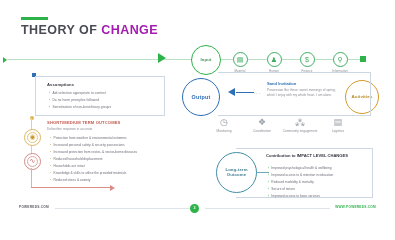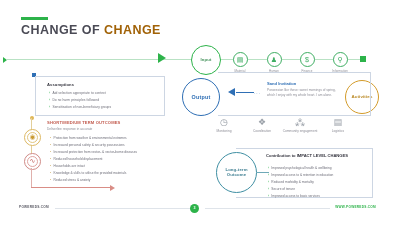--- a/index.html
+++ b/index.html
@@ -15,21 +15,21 @@
   
   .title-rule{
     position:absolute;left:21px;top:17px;width:27px;height:2.5px;
     background:#2db34a;
   }
   .title{
     position:absolute;left:21px;top:23px;
     font-size:12.5px;font-weight:bold;letter-spacing:.45px;
     color:#4a4a55;white-space:nowrap;
   }
-  .title .accent{color:#a16207;text-align:center;}
+  .title .accent{color:#a21caf;text-align:center;}
 
   
   .circ{
     position:absolute;border-radius:50%;background:#fff;
     display:flex;align-items:center;justify-content:center;
     text-align:center;line-height:1.15;
   }
 
   
   .c-input{
@@ -193,21 +193,21 @@
     display:flex;align-items:center;justify-content:center;
   }
 </style>
 </head>
 <body>
 
 <div class="slide">
 
   <div class="title-rule"></div>
   <div class="title">
-    <span>CHANGE OF </span><span class="accent">CHANGE</span>
+    <span>THEORY OF </span><span class="accent">CHANGE</span>
   </div>
 
   <div class="rail-arrow"></div>
   <div class="rail rail-left"></div>
   <div class="rail-arrow2"></div>
   <div class="rail rail-right"></div>
   <div class="rail-dot"></div>
 
   <div class="circ c-input">
     <span>Input</span>

